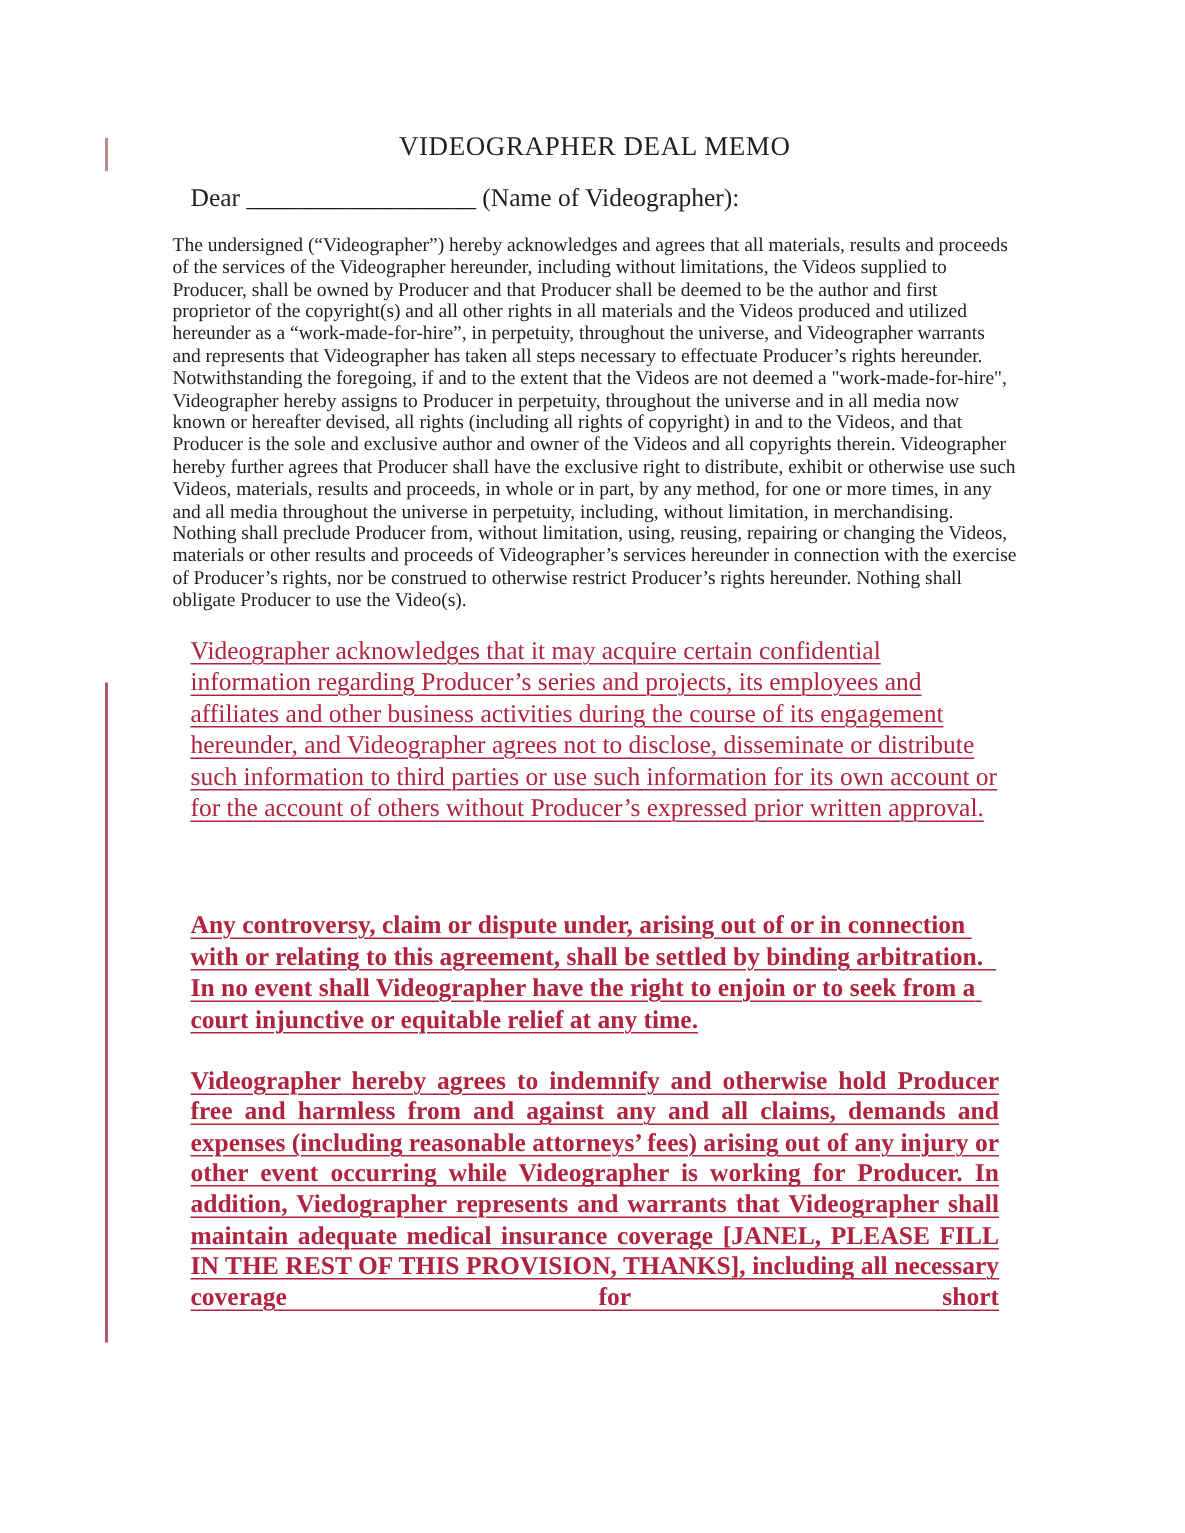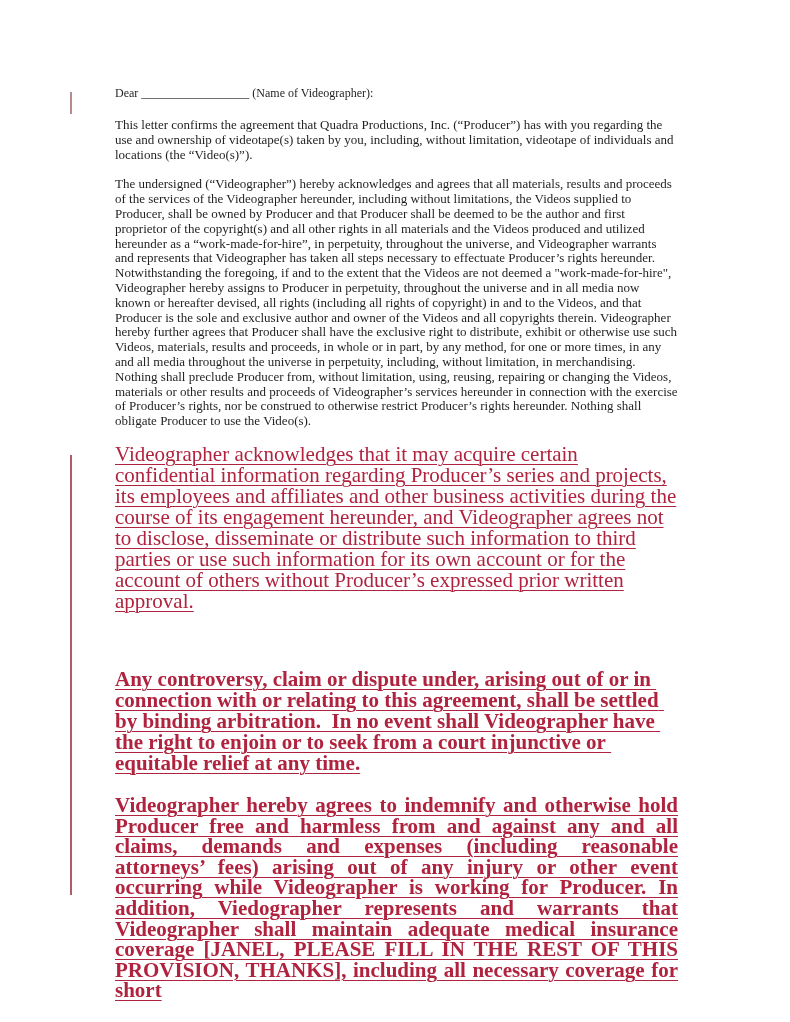--- a/index.html
+++ b/index.html
@@ -16,25 +16,25 @@
     font-family:"Liberation Serif", serif;
     color:var(--body-ink);
     overflow:hidden;
   }
   .page{position:relative;width:790px;height:1022px;background:var(--page-bg);}
   .content{position:absolute;left:115px;top:86px;width:563px;}
   .doc-title{
     font-size:18px;font-weight:normal;letter-spacing:.4px;
     text-align:center;margin:0 0 16px 0;line-height:22px;
   }
-  .salutation{font-size:12px;line-height:15px;margin:0 0 17px 0;}
+  .salutation{font-size:17px;line-height:15px;margin:0 0 17px 12px;}
   .para-normal{font-size:13px;line-height:14.8px;margin:0 0 15px 0;}
   .para-revision{
     color:var(--revision-red);
-    font-size:21px;line-height:21px;margin:0;
+    font-size:17px;line-height:21px;margin:12px;
     text-decoration:underline;
     text-decoration-thickness:1px;
     text-underline-offset:3px;
   }
   .para-confidentiality{margin-top:14px;}
   .para-arbitration{margin-top:57px;white-space:pre-wrap;font-weight:bold;}
   .para-indemnity{
     margin-top:21px;
     text-align:justify;
     text-align-last:justify;
@@ -49,24 +49,24 @@
 <body>
 
 <div class="page">
 
   <div class="change-bar short"></div>
 
   <div class="change-bar long"></div>
 
   <div class="content">
 
+    <h1 class="doc-title">VIDEOGRAPHER DEAL MEMO</h1>
 
     <p class="salutation">Dear __________________ (Name of Videographer):</p>
 
-    <p class="para-normal">This letter confirms the agreement that Quadra Productions, Inc. (“Producer”) has with you regarding the use and ownership of videotape(s) taken by you, including, without limitation, videotape of individuals and locations (the “Video(s)”).</p>
 
     <p class="para-normal">The undersigned (“Videographer”) hereby acknowledges and agrees that all materials, results and proceeds of the services of the Videographer hereunder, including without limitations, the Videos supplied to Producer, shall be owned by Producer and that Producer shall be deemed to be the author and first proprietor of the copyright(s) and all other rights in all materials and the Videos produced and utilized hereunder as a “work-made-for-hire”, in perpetuity, throughout the universe, and Videographer warrants and represents that Videographer has taken all steps necessary to effectuate Producer’s rights hereunder. Notwithstanding the foregoing, if and to the extent that the Videos are not deemed a "work-made-for-hire", Videographer hereby assigns to Producer in perpetuity, throughout the universe and in all media now known or hereafter devised, all rights (including all rights of copyright) in and to the Videos, and that Producer is the sole and exclusive author and owner of the Videos and all copyrights therein. Videographer hereby further agrees that Producer shall have the exclusive right to distribute, exhibit or otherwise use such Videos, materials, results and proceeds, in whole or in part, by any method, for one or more times, in any and all media throughout the universe in perpetuity, including, without limitation, in merchandising. Nothing shall preclude Producer from, without limitation, using, reusing, repairing or changing the Videos, materials or other results and proceeds of Videographer’s services hereunder in connection with the exercise of Producer’s rights, nor be construed to otherwise restrict Producer’s rights hereunder. Nothing shall obligate Producer to use the Video(s).</p>
 
     <p class="para-revision para-confidentiality">Videographer acknowledges that it may acquire certain confidential information regarding Producer’s series and projects, its employees and affiliates and other business activities during the course of its engagement hereunder, and Videographer agrees not to disclose, disseminate or distribute such information to third parties or use such information for its own account or for the account of others without Producer’s expressed prior written approval.</p>
 
     <p class="para-revision para-arbitration">Any controversy, claim or dispute under, arising out of or in connection with or relating to this agreement, shall be settled by binding arbitration.  In no event shall Videographer have the right to enjoin or to seek from a court injunctive or equitable relief at any time.</p>
 
     <p class="para-revision para-indemnity">Videographer hereby agrees to indemnify and otherwise hold Producer free and harmless from and against any and all claims, demands and expenses (including reasonable attorneys’ fees) arising out of any injury or other event occurring while Videographer is working for Producer.  In addition, Viedographer represents and warrants that Videographer shall maintain adequate medical insurance coverage [JANEL, PLEASE FILL IN THE REST OF THIS PROVISION, THANKS], including all necessary coverage for short</p>
 
   </div>

